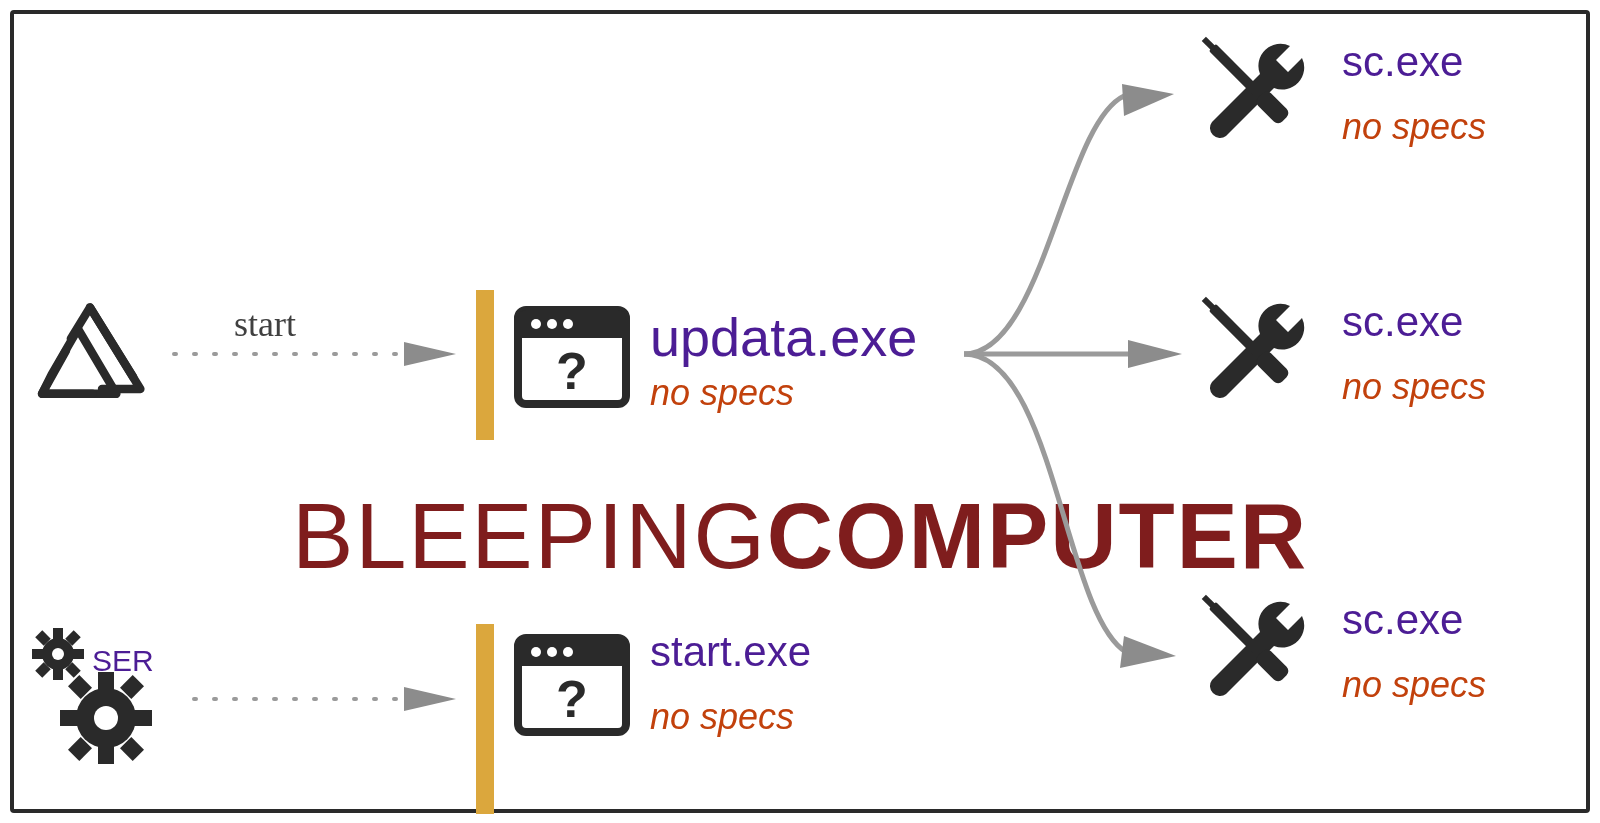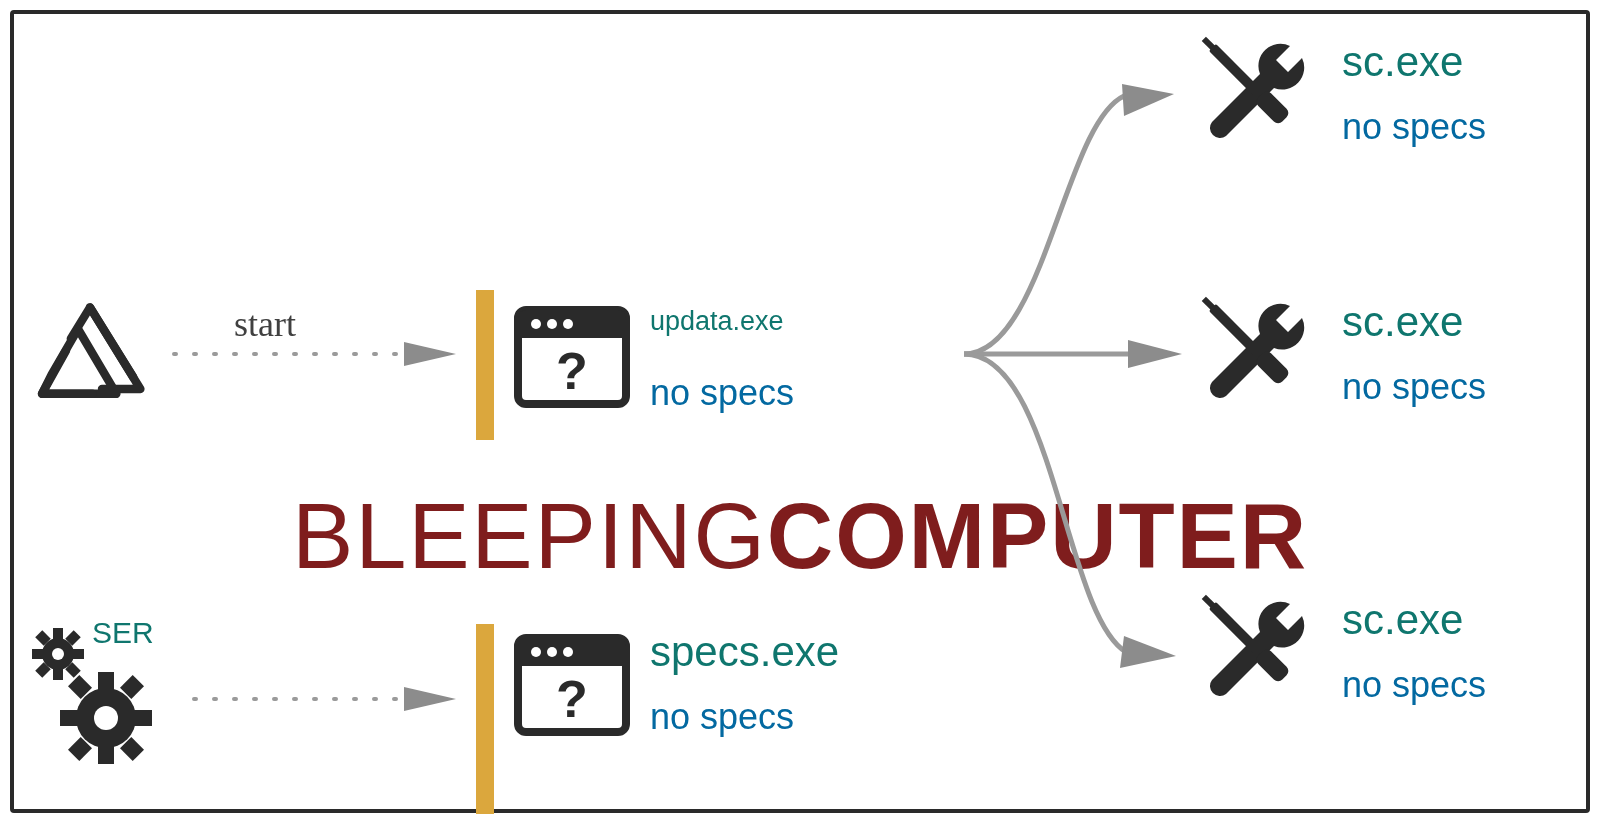--- a/index.html
+++ b/index.html
@@ -31,27 +31,28 @@
     font-weight: 300;
     letter-spacing: 0.02em;
     color: #7f1d1d;
     white-space: nowrap;
     pointer-events: none;
     font-family: "Segoe UI", Arial, sans-serif;
   }
   .wm b { font-weight: 600; }
   .node-label {
     position: absolute;
-    color: #0f766e;
+    color: #4c1d95;
     font-weight: 500;
     text-align: right;
   }
   .sub-label {
     position: absolute;
-    color: #0369a1;
+    color: #c2410c;
+    font-style: italic;
   }
   .edge-label {
     position: absolute;
     color: #404040;
     font-family: Georgia, "Times New Roman", serif;
   }
   .goldbar {
     position: absolute;
     width: 18px;
     background: #dba73d;
@@ -86,21 +87,21 @@
 
   <svg class="abs" style="left:498px; top:290px; width:120px; height:110px" viewBox="0 0 120 110">
     <rect x="6" y="6" width="108" height="94" rx="8" ry="8" fill="#fff" stroke="#2a2a2a" stroke-width="8"></rect>
     <rect x="6" y="6" width="108" height="28" rx="8" ry="8" fill="#2a2a2a"></rect>
     <rect x="6" y="26" width="108" height="8" fill="#2a2a2a"></rect>
     <circle cx="24" cy="20" r="5" fill="#fff"></circle>
     <circle cx="40" cy="20" r="5" fill="#fff"></circle>
     <circle cx="56" cy="20" r="5" fill="#fff"></circle>
     <text x="60" y="85" text-anchor="middle" font-family="Arial" font-size="52" font-weight="700" fill="#2a2a2a">?</text>
   </svg>
-  <span class="node-label" style="left:636px; top:292px; font-size:27px">updata.exe</span>
+  <span class="node-label" style="left:636px; top:292px; font-size:54px">updata.exe</span>
   <span class="sub-label" style="left:636px; top:358px; font-size:36px">no specs</span>
 
   <svg class="abs" style="left:10px; top:606px; width:140px; height:150px" viewBox="0 0 140 150">
     <g fill="#2a2a2a">
 
       <g transform="translate(34,34)">
         <circle r="16"></circle>
         <g>
           <rect x="-5" y="-26" width="10" height="12"></rect>
           <rect x="-5" y="14" width="10" height="12"></rect>
@@ -123,39 +124,39 @@
           <rect x="-46" y="-8" width="18" height="16"></rect>
           <rect x="18" y="-40" width="16" height="18" transform="rotate(45 26 -31)"></rect>
           <rect x="-34" y="22" width="16" height="18" transform="rotate(45 -26 31)"></rect>
           <rect x="18" y="22" width="16" height="18" transform="rotate(-45 26 31)"></rect>
           <rect x="-34" y="-40" width="16" height="18" transform="rotate(-45 -26 -31)"></rect>
         </g>
         <circle r="12" fill="#fff"></circle>
       </g>
     </g>
   </svg>
-  <span class="node-label" style="left:78px; top:602px; font-size:30px">SER</span>
+  <span class="node-label" style="left:78px; top:630px; font-size:30px">SER</span>
 
   <svg class="abs" style="left:170px; top:665px; width:280px; height:40px" viewBox="0 0 280 40">
     <line x1="10" y1="20" x2="220" y2="20" stroke="#9a9a9a" stroke-width="4" stroke-dasharray="2 18" stroke-linecap="round"></line>
     <polygon points="220,8 272,20 220,32" fill="#8c8c8c"></polygon>
   </svg>
 
   <div class="goldbar" style="left:462px; top:610px; height:190px"></div>
 
   <svg class="abs" style="left:498px; top:618px; width:120px; height:110px" viewBox="0 0 120 110">
     <rect x="6" y="6" width="108" height="94" rx="8" ry="8" fill="#fff" stroke="#2a2a2a" stroke-width="8"></rect>
     <rect x="6" y="6" width="108" height="28" rx="8" ry="8" fill="#2a2a2a"></rect>
     <rect x="6" y="26" width="108" height="8" fill="#2a2a2a"></rect>
     <circle cx="24" cy="20" r="5" fill="#fff"></circle>
     <circle cx="40" cy="20" r="5" fill="#fff"></circle>
     <circle cx="56" cy="20" r="5" fill="#fff"></circle>
     <text x="60" y="85" text-anchor="middle" font-family="Arial" font-size="52" font-weight="700" fill="#2a2a2a">?</text>
   </svg>
-  <span class="node-label" style="left:636px; top:614px; font-size:42px">specs.exe</span>
+  <span class="node-label" style="left:636px; top:614px; font-size:42px">start.exe</span>
   <span class="sub-label" style="left:636px; top:682px; font-size:36px">no specs</span>
 
   <svg class="abs" style="left:930px; top:20px; width:250px; height:740px" viewBox="0 0 250 740">
     <g fill="none" stroke="#9a9a9a" stroke-width="5">
       <path d="M20,320 C100,320 120,90 180,62"></path>
       <line x1="20" y1="320" x2="188" y2="320"></line>
       <path d="M20,320 C110,320 120,580 182,618"></path>
     </g>
     <g fill="#8c8c8c">
       <polygon points="178,50 230,60 180,82"></polygon>

